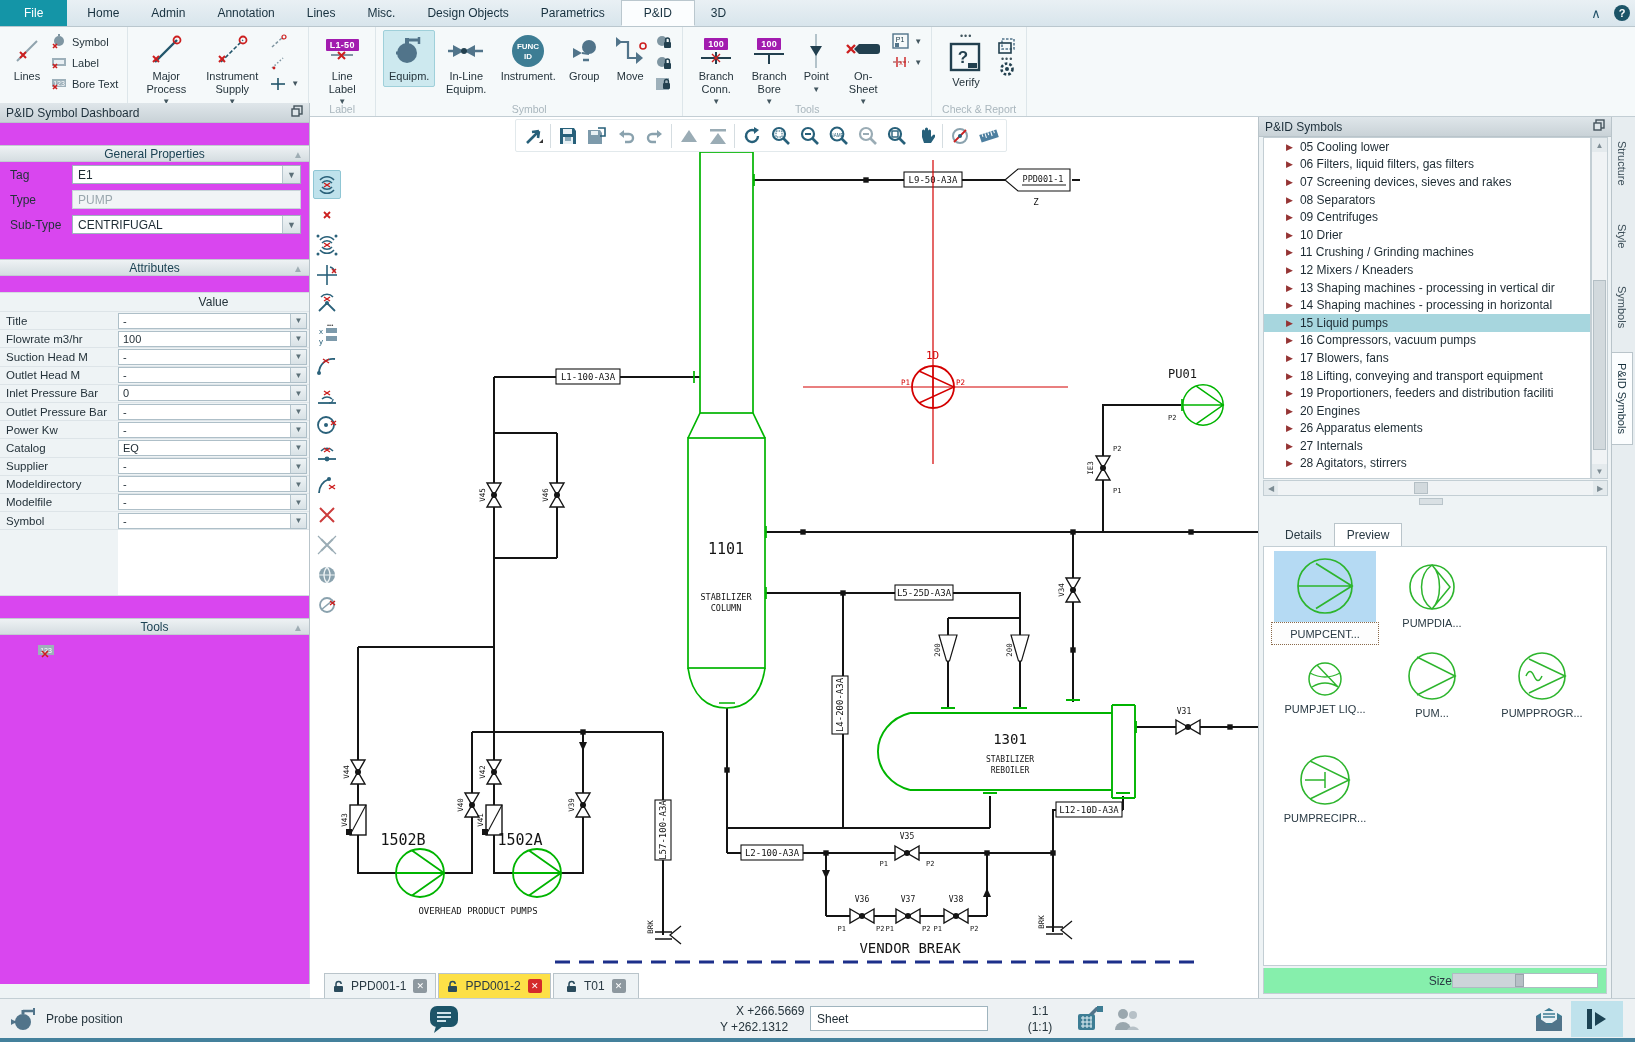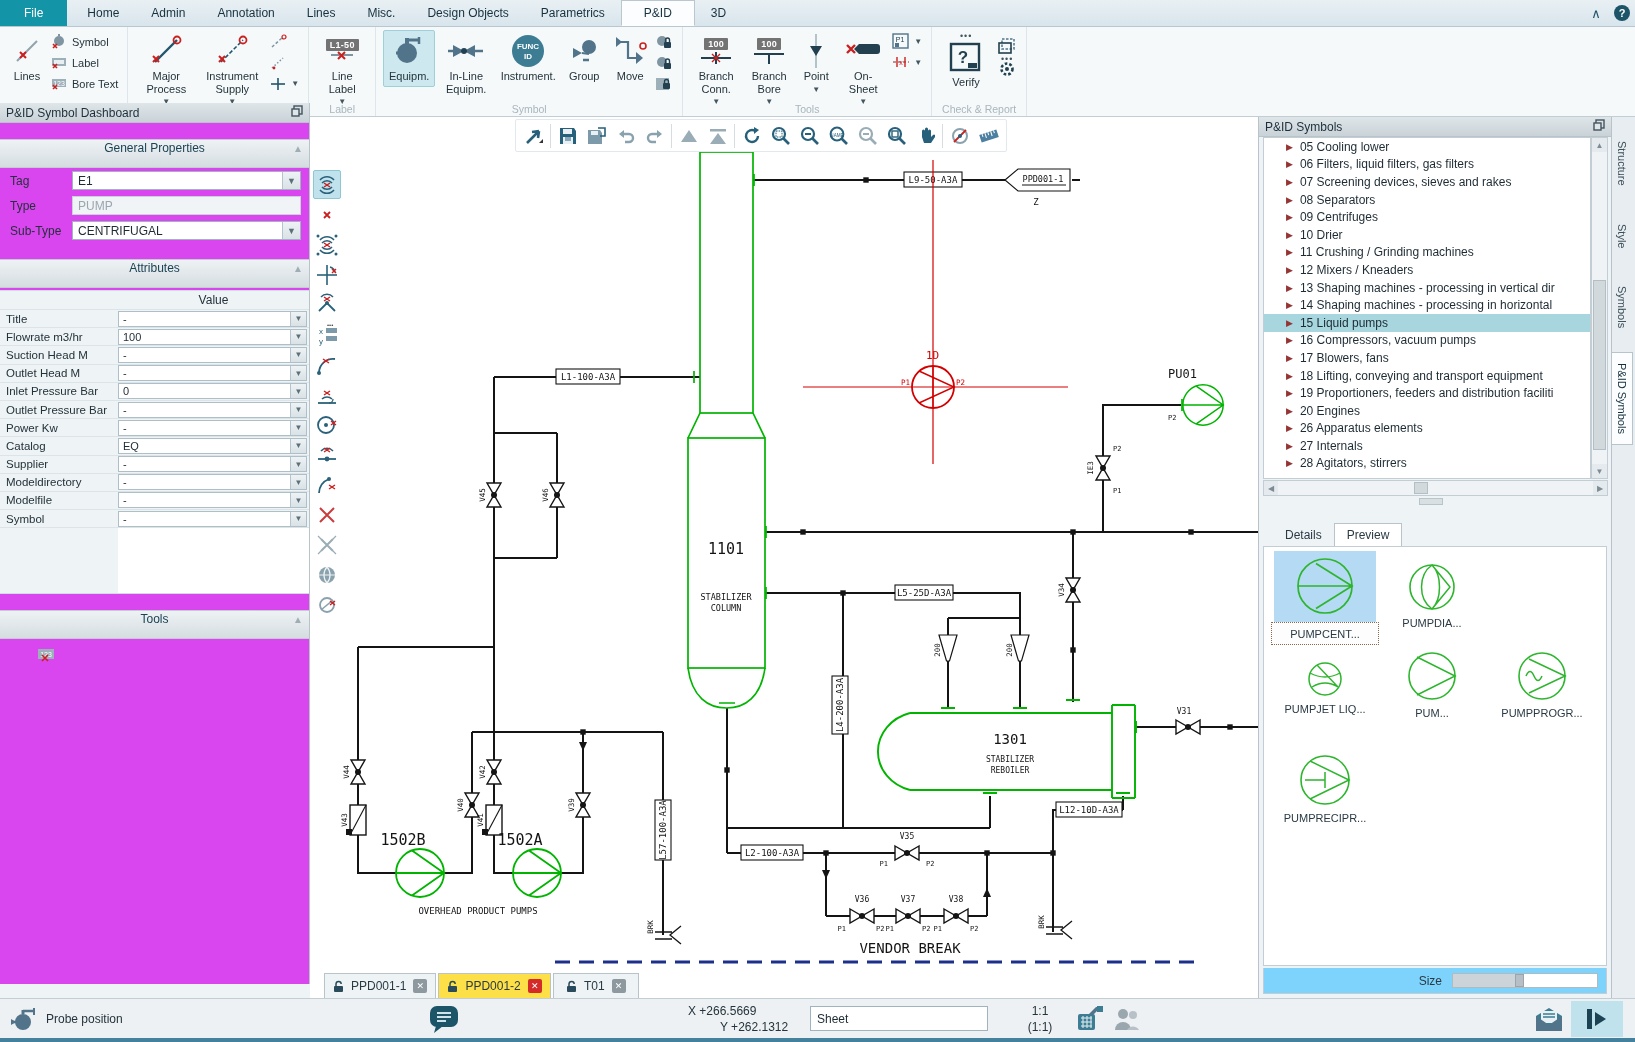--- a/index.html
+++ b/index.html
@@ -15,37 +15,37 @@
   .qcirc{width:16px;height:16px;border-radius:50%;background:#1c5468;color:#fff;display:flex;align-items:center;justify-content:center;font-size:11px;font-weight:bold}
   
   #ribbon{position:absolute;left:0;top:27px;width:1635px;height:90px;background:#f5f9fa;border-bottom:1px solid #c3ced4;display:flex}
   .rgroup{position:relative;display:flex;align-items:flex-start;padding:3px 6px 16px;border-right:1px solid #dde6ea}
   .glabel{position:absolute;left:0;right:0;bottom:1px;text-align:center;color:#a9b6bd;font-size:10.5px}
   .rbtn{display:flex;flex-direction:column;align-items:center;gap:2px;padding:3px 4px;margin:0 1px;border:1px solid transparent;border-radius:2px}
   .rbtn .cap{font-size:11px;color:#25343c;text-align:center;line-height:1.15;white-space:pre-line}
   .rbtn.sel{background:#cde9ef;border-color:#9fd0da}
   .rcol{display:flex;flex-direction:column;justify-content:flex-start;gap:2px;padding-top:2px}
   .rsmall{display:flex;align-items:center;gap:4px;height:19px;font-size:11px;color:#25343c;padding:0 3px}
-  .badge{background:#737373;color:#fff;font-size:9px;font-weight:bold;padding:1px 4px;border-radius:1px;letter-spacing:.3px}
+  .badge{background:#a21caf;color:#fff;font-size:9px;font-weight:bold;padding:1px 4px;border-radius:1px;letter-spacing:.3px}
   .dd{font-size:8px;color:#42565f}
   .dots{font-size:9px;color:#42565f;letter-spacing:1px;line-height:4px}
   .icbox{height:34px;display:flex;align-items:center;justify-content:center}
   
   #dash{position:absolute;left:0;top:103px;width:310px;height:881px;background:#d946ef;border-right:1px solid #b9c4ca}
   .ptitle{height:20px;background:linear-gradient(#dfe6ea,#c9d2d7);border-bottom:1px solid #b9c4ca;display:flex;align-items:center;padding:0 6px;color:#1d2f3a;font-size:12px}
-  .phead{height:29px;margin-top:16px;background:linear-gradient(#eef2f4,#d5dde1);border-top:1px solid #c2ccd1;border-bottom:1px solid #c2ccd1;text-align:center;color:#1c4354;font-size:12px;position:relative;line-height:16px}
+  .phead{height:17px;margin-top:22px;background:linear-gradient(#eef2f4,#d5dde1);border-top:1px solid #c2ccd1;border-bottom:1px solid #c2ccd1;text-align:center;color:#1c4354;font-size:12px;position:relative;line-height:16px}
   .phead .coll{position:absolute;right:6px;top:1px;color:#9fadb4;font-size:10px}
   .frow{display:flex;align-items:center;padding:3px 8px 3px 10px;gap:0}
   .frow .flab{width:62px;font-size:12px;color:#24323a}
   .combo{flex:1;height:19px;background:#fff;border:1px solid #9fb4be;display:flex;align-items:stretch}
   .combo .cv{flex:1;padding:2px 11px 0 5px;font-size:12px;color:#1d2b33;overflow:hidden;white-space:nowrap}
   .combo .chev{width:18px;background:linear-gradient(#eef3f5,#d9e2e6);border-left:1px solid #b6c5cd;display:flex;align-items:center;justify-content:center;color:#5c7078;font-size:9px}
   .combo.dis{background:#f1f4f6;border-color:#c8d3d9}
   .combo.dis .cv{color:#9aa7ae}
-  .atable{margin-top:2px;border-top:1px solid #d3dce0}
+  .atable{margin-top:16px;border-top:1px solid #d3dce0}
   .arow{display:flex;align-items:center;height:18.2px;border-bottom:1px solid #dde4e8;background:#eef3f5}
   .arow .alab{width:118px;padding-left:6px;font-size:11.5px;color:#24323a;overflow:hidden;white-space:nowrap}
   .arow .aval{flex:1;height:16px;margin-right:2px;background:#fff;border:1px solid #aebfc8;display:flex}
   .aval .cv{flex:1;padding:1px 0 0 4px;font-size:11px}
   .aval .chev{width:16px;background:linear-gradient(#eef3f5,#d9e2e6);border-left:1px solid #b6c5cd;display:flex;align-items:center;justify-content:center;color:#5c7078;font-size:8px}
   .ahead{height:19px}
   .vhead{flex:1;text-align:center;font-size:12px;color:#24323a}
   
   #canvas{position:absolute;left:310px;top:117px;width:948px;height:881px;background:#fff;overflow:hidden}
   #ctools{position:absolute;left:205px;top:2px;height:33px;display:flex;align-items:center;background:rgba(255,255,255,.92);border:1px solid #e2e9ec;border-radius:2px;padding:0 3px}
@@ -72,21 +72,21 @@
   .sarrow{position:absolute;background:#e4eaed;color:#7d8c94;font-size:8px;display:flex;align-items:center;justify-content:center}
   .sthumb{position:absolute;background:#d2d9dd;border:1px solid #b4bfc5}
   .ptabs{position:absolute;left:14px;top:405px;display:flex;align-items:flex-end;height:24px}
   .ptab{padding:4px 12px;font-size:12px;color:#2a3a44}
   .ptab.active{background:#fff;border:1px solid #b9c4ca;border-bottom:1px solid #fff;position:relative;top:1px}
   #pgrid{position:absolute;left:4px;top:429px;width:344px;height:420px;background:#fff;border:1px solid #c3ced4}
   .pcell{position:absolute;text-align:center;font-size:11px;color:#2a3a44}
   .plabel{margin-top:2px;line-height:1.2}
   .selcell{position:absolute;background:#b5daf3}
   .sellab{position:absolute;border:1px dotted #8a6a4a;background:#fdfdfd;font-size:11px;display:flex;align-items:center;justify-content:center;color:#2a3a44}
-  #sizerow{position:absolute;left:4px;top:851px;width:344px;height:26px;background:#7dd3fc;border:1px solid #c3ced4;border-top:none;display:flex;align-items:center;justify-content:flex-end;gap:10px;padding-right:8px}
+  #sizerow{position:absolute;left:4px;top:851px;width:344px;height:26px;background:#86efac;border:1px solid #c3ced4;border-top:none;display:flex;align-items:center;justify-content:flex-end;gap:0;padding-right:8px}
   .slider{width:146px;height:15px;background:#fff;border:1px solid #aebbc2;position:relative}
   .slider .fill{position:absolute;left:0;top:0;bottom:0;width:62px;background:#cdd4d9}
   .slider .knob{position:absolute;left:62px;top:0;bottom:0;width:9px;background:#b7bfc6;border:1px solid #9aa5ac}
   
   #sidetabs{position:absolute;left:1612px;top:117px;width:23px;height:881px;background:#e7edf0}
   .vtab{writing-mode:vertical-rl;font-size:11px;color:#3b4d57;padding:10px 4px;white-space:nowrap}
   .vtab.active{background:#fbfdfe;border:1px solid #b9c4ca;border-left:none;color:#16303d}
   
   #statusbar{position:absolute;left:0;top:998px;width:1635px;height:40px;background:#edf1f3;border-top:1px solid #c3ced4}
   #bottomedge{position:absolute;left:0;top:1038px;width:1635px;height:4px;background:#44819c}
@@ -1191,21 +1191,21 @@
       <path d="M1 13 L6 16 L1 19 Z" fill="#51748a"></path>
     </svg>
   <span class="stext" style="left:46px;top:13px">Probe position</span>
   <svg class="abs" style="left:428px;top:5px" width="32" height="30">
       <rect x="2" y="2" width="28" height="21" rx="7" fill="#1c5468"></rect>
       <path d="M8 22 l-2 7 9 -7 z" fill="#1c5468"></path>
       <line x1="9" y1="9" x2="23" y2="9" stroke="#cfe3ea" stroke-width="2"></line>
       <line x1="9" y1="13" x2="23" y2="13" stroke="#cfe3ea" stroke-width="2"></line>
       <line x1="9" y1="17" x2="18" y2="17" stroke="#cfe3ea" stroke-width="2"></line>
     </svg>
-  <span class="stext" style="left:688px;top:5px">X +266.5669</span>
+  <span class="stext" style="left:736px;top:5px">X +266.5669</span>
   <span class="stext" style="left:720px;top:21px">Y +262.1312</span>
   <input id="sheetinput" value="Sheet" style="">
   <span class="stext" style="left:1022px;top:5px;width:36px;text-align:center">1:1</span>
   <span class="stext" style="left:1022px;top:21px;width:36px;text-align:center">(1:1)</span>
   <svg class="abs" style="left:1075px;top:6px" width="30" height="28">
       <rect x="3" y="9" width="17" height="16" rx="2" fill="#3d7d94"></rect>
       <g stroke="#cfe3ea" stroke-width="1.2">
         <line x1="6" y1="13" x2="17" y2="13"></line>
         <line x1="6" y1="17" x2="17" y2="17"></line>
         <line x1="6" y1="21" x2="17" y2="21"></line>

